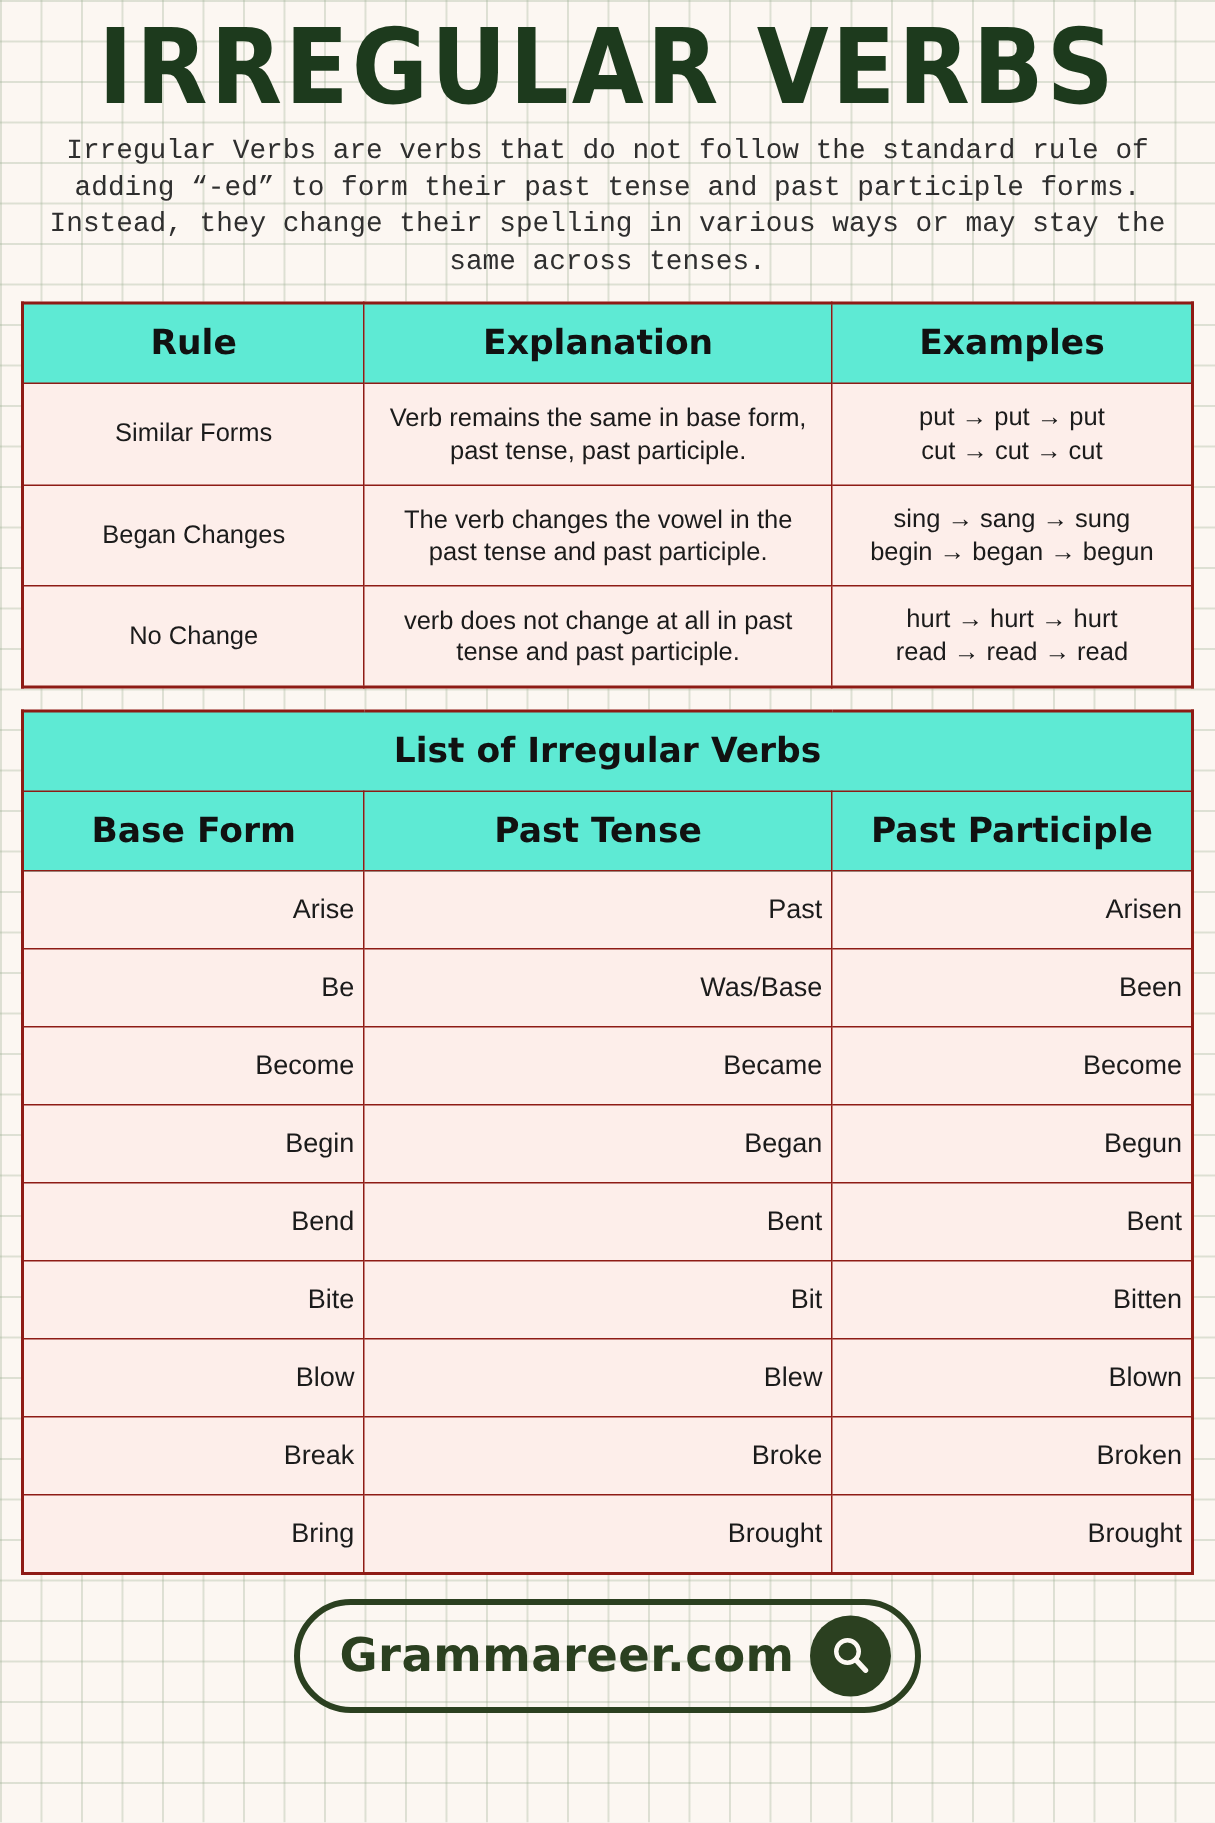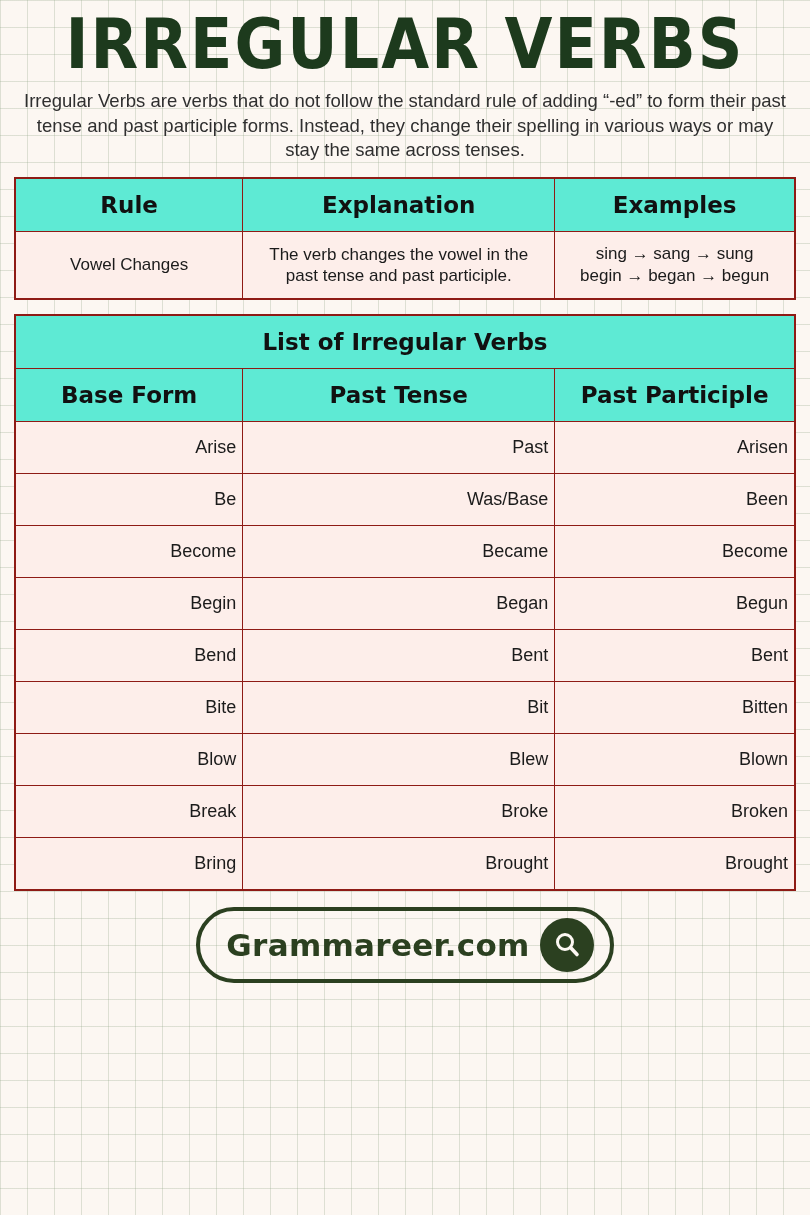--- a/index.html
+++ b/index.html
@@ -44,20 +44,21 @@
     line-height: 1.05;
     transform: scaleY(1.12);
     transform-origin: top center;
   }
   .intro {
     text-align: center;
     font-size: 18.5px;
     line-height: 1.33;
     color: #2f2f2f;
     margin: 16px 6px 14px 6px;
+    font-family: Liberation Mono, monospace;
   }
 
   table {
     width: 100%;
     border-collapse: collapse;
     table-layout: fixed;
     background: #fdeeea;
   }
   .rules-table, .list-table {
     border: 2.5px solid #8e1b15;
@@ -163,24 +164,36 @@
     </colgroup>
     <thead>
       <tr>
         <th>Rule</th>
         <th>Explanation</th>
         <th>Examples</th>
       </tr>
     </thead>
     <tbody>
       <tr>
-        <td>Vowel Changes</td>
+        <td>Similar Forms</td>
+        <td class="expl">Verb remains the same in base form, past tense, past participle.</td>
+        <td class="examples">put → put → put
+cut → cut → cut</td>
+      </tr>
+      <tr>
+        <td>Began Changes</td>
         <td class="expl">The verb changes the vowel in the past tense and past participle.</td>
         <td class="examples">sing → sang → sung
 begin → began → begun</td>
+      </tr>
+      <tr>
+        <td>No Change</td>
+        <td class="expl">verb does not change at all in past tense and past participle.</td>
+        <td class="examples">hurt → hurt → hurt
+read → read → read</td>
       </tr>
     </tbody>
   </table>
 
   <div class="spacer"></div>
 
   <table class="list-table">
     <colgroup>
       <col class="col-a">
         <col class="col-b">

